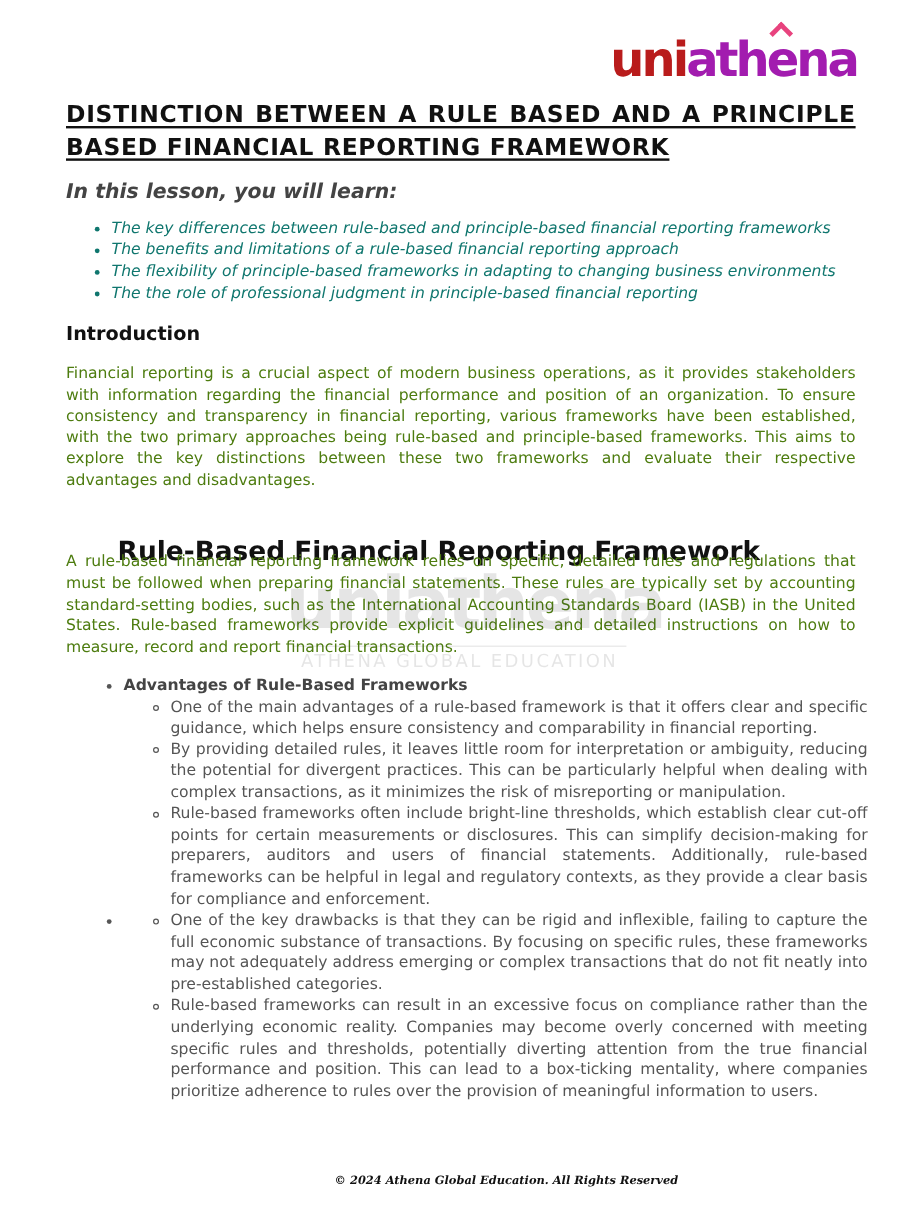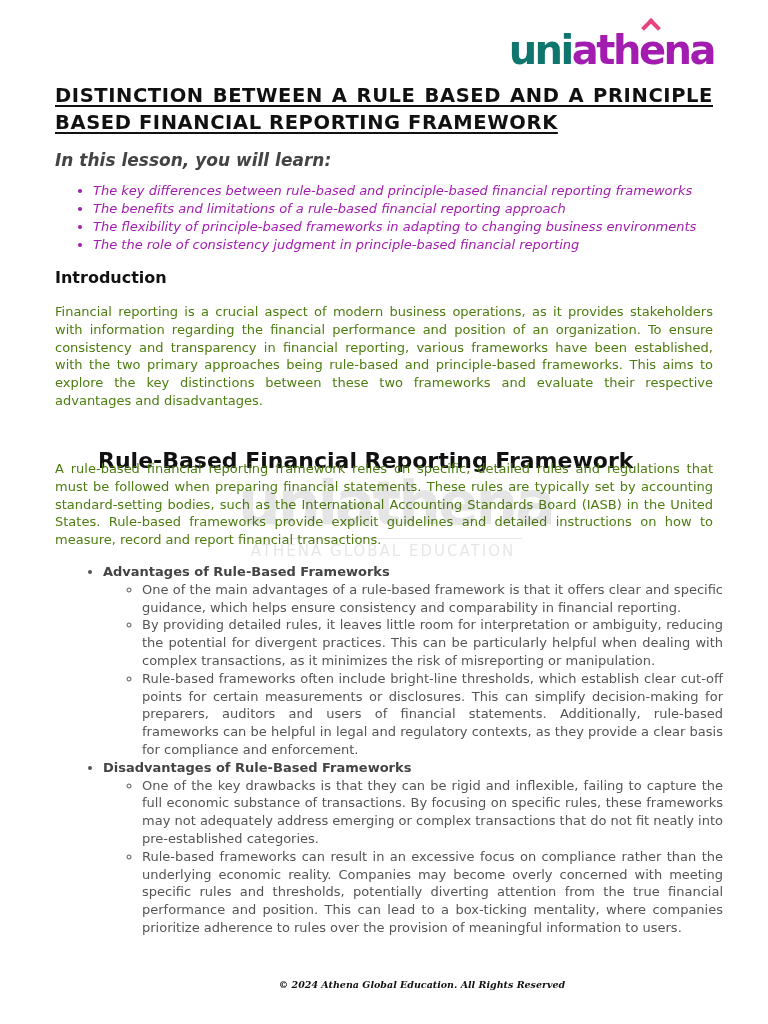--- a/index.html
+++ b/index.html
@@ -27,21 +27,21 @@
       top: 24px;
       height: 46px;
       display: flex;
       align-items: flex-end;
       font-family: "DejaVu Sans", sans-serif;
       font-weight: bold;
       font-size: 40px;
       letter-spacing: -2.5px;
       line-height: 40px;
     }
-    .logo .uni { color: #0f766e; }
+    .logo .uni { color: #b91c1c; }
     .logo .ath { color: #a21caf; }
     .logo .e-wrap { position: relative; display: inline-block; }
     .logo .hat {
       position: absolute;
       left: 5px;
       top: -9px;
       width: 14px;
       height: 14px;
       border-left: 4px solid #e8437e;
       border-top: 4px solid #e8437e;
@@ -78,21 +78,21 @@
     ul.learn-list {
       position: absolute;
       left: 55px;
       top: 182px;
       margin: 0;
       padding: 0 0 0 38px;
       width: 640px;
       font-style: italic;
       font-size: 13px;
       line-height: 18px;
-      color: #a21caf;
+      color: #0f766e;
     }
     ul.learn-list li { margin: 0; }
     h2 {
       position: absolute;
       left: 55px;
       margin: 0;
       font-size: 16px;
       font-weight: bold;
       color: #111111;
     }
@@ -194,21 +194,21 @@
   </div>
 
   <h1 class="title">DISTINCTION BETWEEN A RULE BASED AND A PRINCIPLE BASED FINANCIAL REPORTING FRAMEWORK</h1>
 
   <p class="learn-intro">In this lesson, you will learn:</p>
 
   <ul class="learn-list">
     <li>The key differences between rule-based and principle-based financial reporting frameworks</li>
     <li>The benefits and limitations of a rule-based financial reporting approach</li>
     <li>The flexibility of principle-based frameworks in adapting to changing business environments</li>
-    <li>The the role of consistency judgment in principle-based financial reporting</li>
+    <li>The the role of professional judgment in principle-based financial reporting</li>
   </ul>
 
   <h2 class="h-intro">Introduction</h2>
   <p class="body p-intro">Financial reporting is a crucial aspect of modern business operations, as it provides stakeholders with information regarding the financial performance and position of an organization. To ensure consistency and transparency in financial reporting, various frameworks have been established, with the two primary approaches being rule-based and principle-based frameworks. This aims to explore the key distinctions between these two frameworks and evaluate their respective advantages and disadvantages.</p>
 
   <h2 class="h-rule">Rule-Based Financial Reporting Framework</h2>
   <p class="body p-rule">A rule-based financial reporting framework relies on specific, detailed rules and regulations that must be followed when preparing financial statements. These rules are typically set by accounting standard-setting bodies, such as the International Accounting Standards Board (IASB) in the United States. Rule-based frameworks provide explicit guidelines and detailed instructions on how to measure, record and report financial transactions.</p>
 
   <div class="watermark">
     <div class="wm-logo">uniathena</div>
@@ -219,21 +219,20 @@
   <ul class="outer">
     <li>
       <span class="sub-head">Advantages of Rule-Based Frameworks</span>
       <ul class="inner">
         <li>One of the main advantages of a rule-based framework is that it offers clear and specific guidance, which helps ensure consistency and comparability in financial reporting.</li>
         <li>By providing detailed rules, it leaves little room for interpretation or ambiguity, reducing the potential for divergent practices. This can be particularly helpful when dealing with complex transactions, as it minimizes the risk of misreporting or manipulation.</li>
         <li>Rule-based frameworks often include bright-line thresholds, which establish clear cut-off points for certain measurements or disclosures. This can simplify decision-making for preparers, auditors and users of financial statements. Additionally, rule-based frameworks can be helpful in legal and regulatory contexts, as they provide a clear basis for compliance and enforcement.</li>
       </ul>
     </li>
     <li>
-      <span class="sub-head">Disadvantages of Rule-Based Frameworks</span>
       <ul class="inner">
         <li>One of the key drawbacks is that they can be rigid and inflexible, failing to capture the full economic substance of transactions. By focusing on specific rules, these frameworks may not adequately address emerging or complex transactions that do not fit neatly into pre-established categories.</li>
         <li>Rule-based frameworks can result in an excessive focus on compliance rather than the underlying economic reality. Companies may become overly concerned with meeting specific rules and thresholds, potentially diverting attention from the true financial performance and position. This can lead to a box-ticking mentality, where companies prioritize adherence to rules over the provision of meaningful information to users.</li>
       </ul>
     </li>
   </ul>
 
   <p class="footer">© 2024 Athena Global Education. All Rights Reserved</p>
 </div>
 

